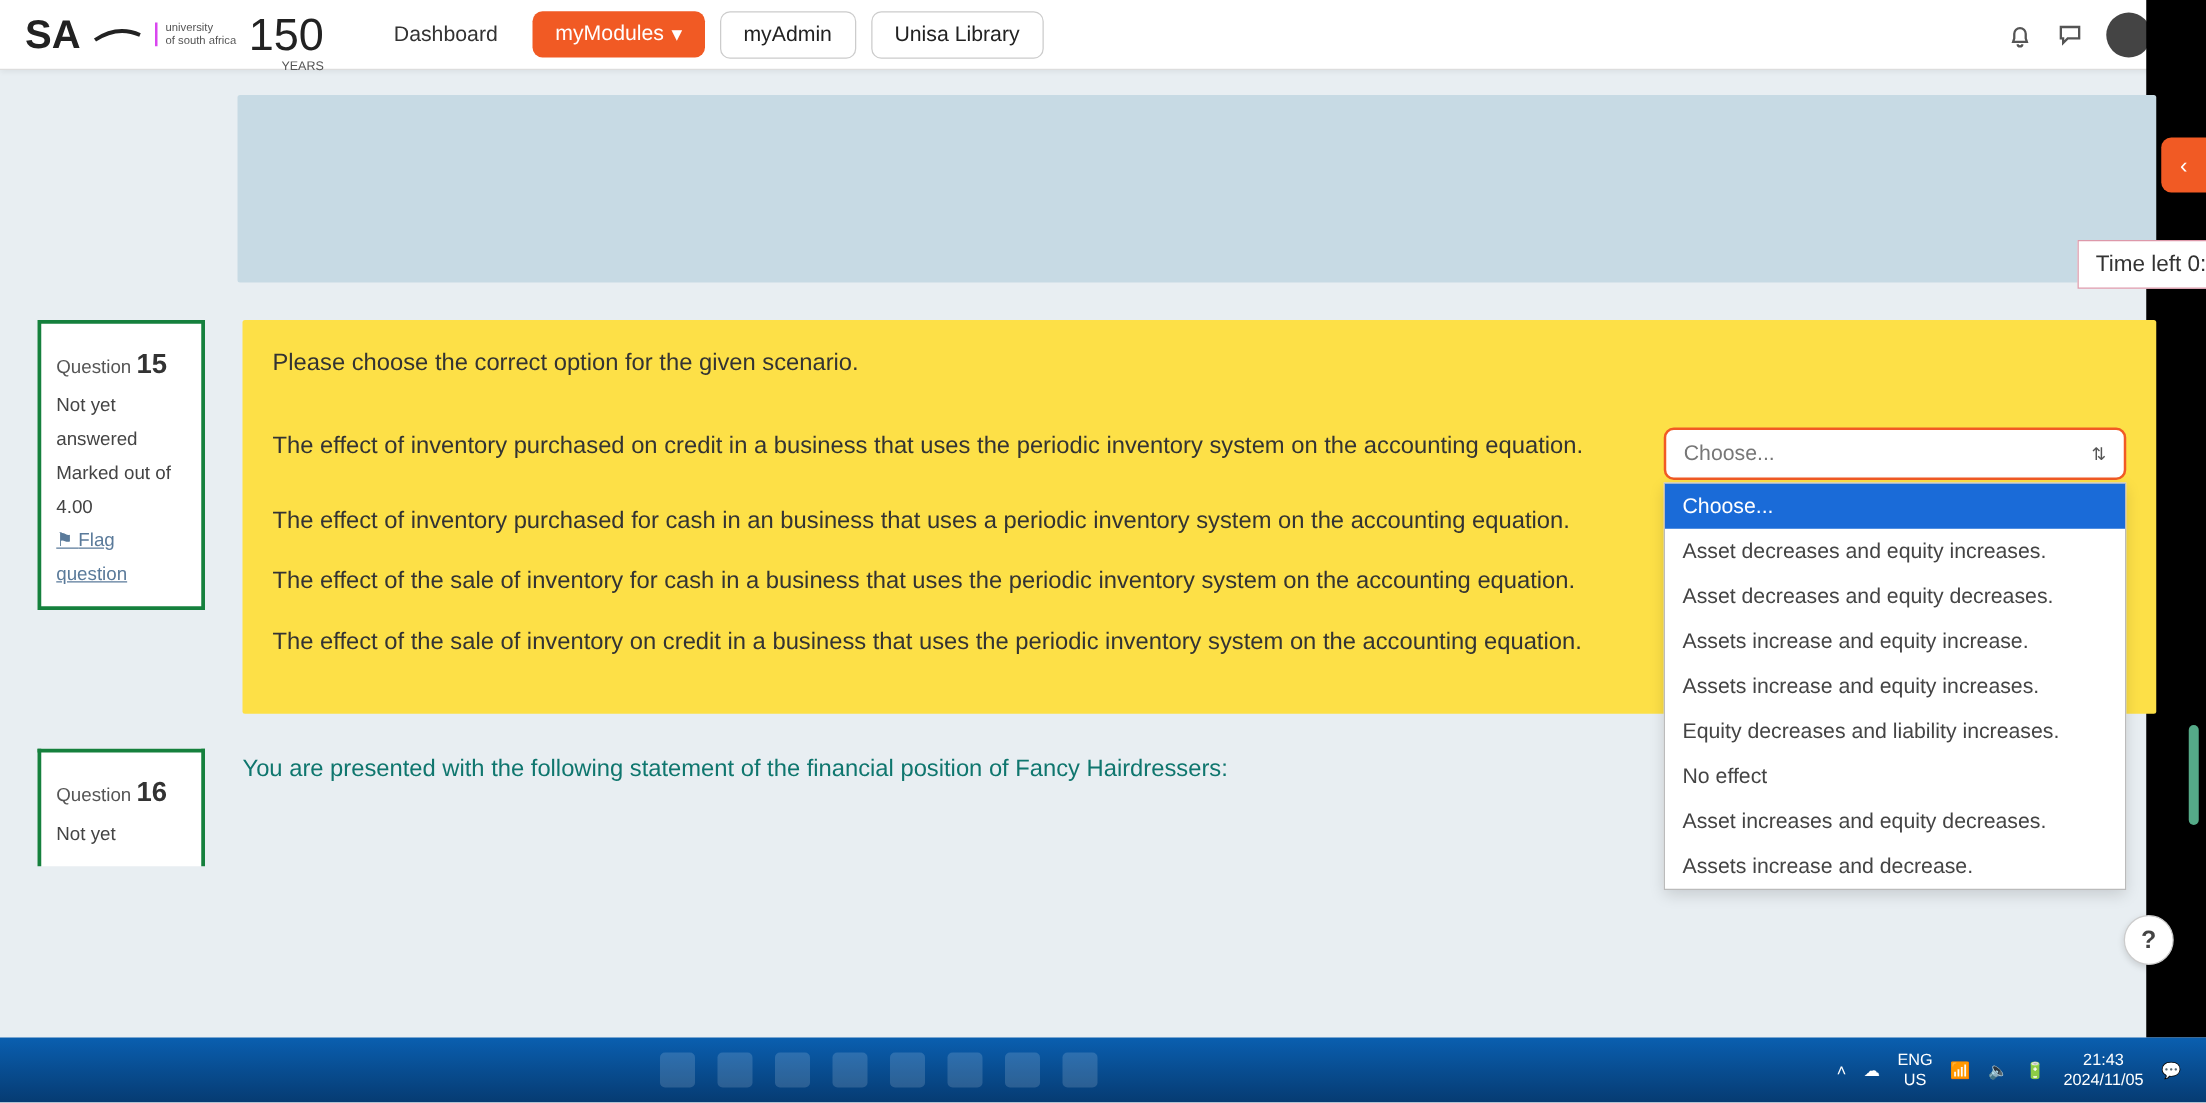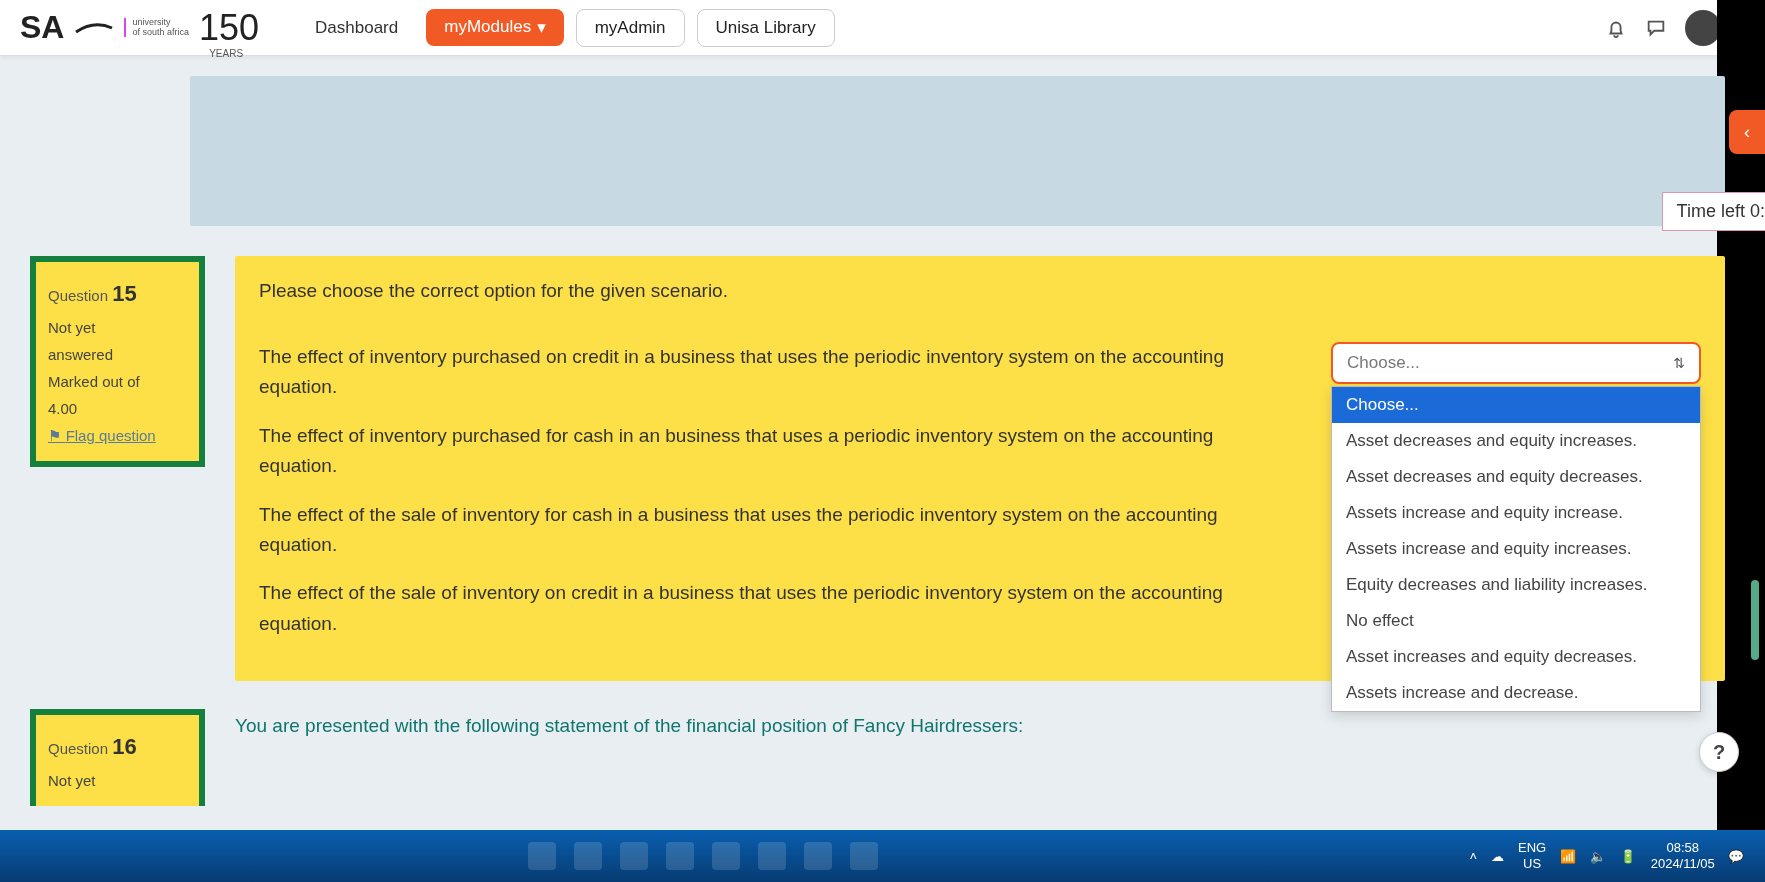--- a/index.html
+++ b/index.html
@@ -12,41 +12,41 @@
   align-items: center;
   padding: 0 20px;
   border-bottom: 1px solid #ddd;
   box-shadow: 0 2px 4px rgba(0,0,0,0.05);
 }
 .logo-area { display: flex; align-items: center; gap: 10px; margin-right: 40px; }
 .logo-sa { font-size: 32px; font-weight: bold; color: #222; }
 .logo-swoosh { width: 40px; height: 20px; }
 .logo-unisa { font-size: 9px; color: #555; line-height: 1.1; border-left: 2px solid #d946ef; padding-left: 6px; }
 .logo-150 { font-size: 36px; font-weight: 300; color: #222; position: relative; }
-.logo-150 .years { font-size: 10px; position: absolute; bottom: -10px; right: 16px; color: #555; }
+.logo-150 .years { font-size: 10px; position: absolute; bottom: -10px; right: 0; color: #555; }
 
 .nav { display: flex; align-items: center; gap: 12px; }
 .nav-link { font-size: 17px; color: #333; padding: 8px 16px; cursor: pointer; }
 .nav-pill { background: #f15a24; color: #fff; border-radius: 8px; padding: 8px 18px; font-size: 17px; display: inline-flex; gap: 6px; cursor: pointer; }
 .nav-outline { background: #fff; border: 1px solid #ccc; border-radius: 8px; padding: 8px 18px; font-size: 17px; color: #222; cursor: pointer; }
 
 .topbar-right { margin-left: auto; display: flex; align-items: center; gap: 18px; }
 .icon-btn { width: 22px; height: 22px; cursor: pointer; color: #555; }
 .avatar { width: 36px; height: 36px; border-radius: 50%; background: #444; display: inline-block; }
 .chev { font-size: 12px; color: #333; cursor: pointer; }
 
 .collapse-tab { position: absolute; right: 0; top: 110px; width: 36px; height: 44px; background: #f15a24; border-radius: 8px 0 0 8px; display: flex; align-items: center; justify-content: center; color: #fff; font-size: 18px; cursor: pointer; }
 
 .banner-wrap { margin: 20px 40px 0 190px; }
 .banner { background: #c7dae4; height: 150px; border-radius: 2px; position: relative; }
 .time-left { position: absolute; right: -100px; bottom: -5px; background: #fff; border: 1px solid #d9a; padding: 8px 14px; font-size: 18px; color: #333; }
 
 .content { display: flex; gap: 30px; margin: 30px 40px 0 30px; align-items: flex-start; }
 
-.qinfo { width: 175px; background: #fde047; border: 6px solid #15803d; padding: 12px 12px; font-size: 15px; color: #444; line-height: 1.8; }
+.qinfo { width: 134px; background: #ffffff; border: 3px solid #15803d; padding: 12px 12px; font-size: 15px; color: #444; line-height: 1.8; }
 .qinfo .qlabel { color: #555; }
 .qinfo .qnum { font-size: 22px; font-weight: bold; color: #333; }
 .qinfo .flag { color: #5a7a9a; text-decoration: underline; cursor: pointer; font-size: 15px; }
 
 .qbody { flex: 1; background: #fde047; padding: 24px 24px; border-radius: 2px; position: relative; }
 .prompt { font-size: 19px; color: #333; margin-bottom: 40px; }
 .qrow { display: flex; gap: 36px; margin-bottom: 18px; align-items: flex-start; }
 .qtext { flex: 1; font-size: 19px; color: #333; line-height: 1.6; }
 .qselect-wrap { width: 370px; position: relative; }
 .qselect {
@@ -220,18 +220,18 @@
     <span>˄</span>
     <span>☁</span>
     <div class="tray-item">
       <span>ENG</span>
       <span>US</span>
     </div>
     <span>📶</span>
     <span>🔈</span>
     <span>🔋</span>
     <div class="tray-item">
-      <span>08:58</span>
+      <span>21:43</span>
       <span>2024/11/05</span>
     </div>
     <span>💬</span>
   </div>
 </div>
 
 </body></html>

